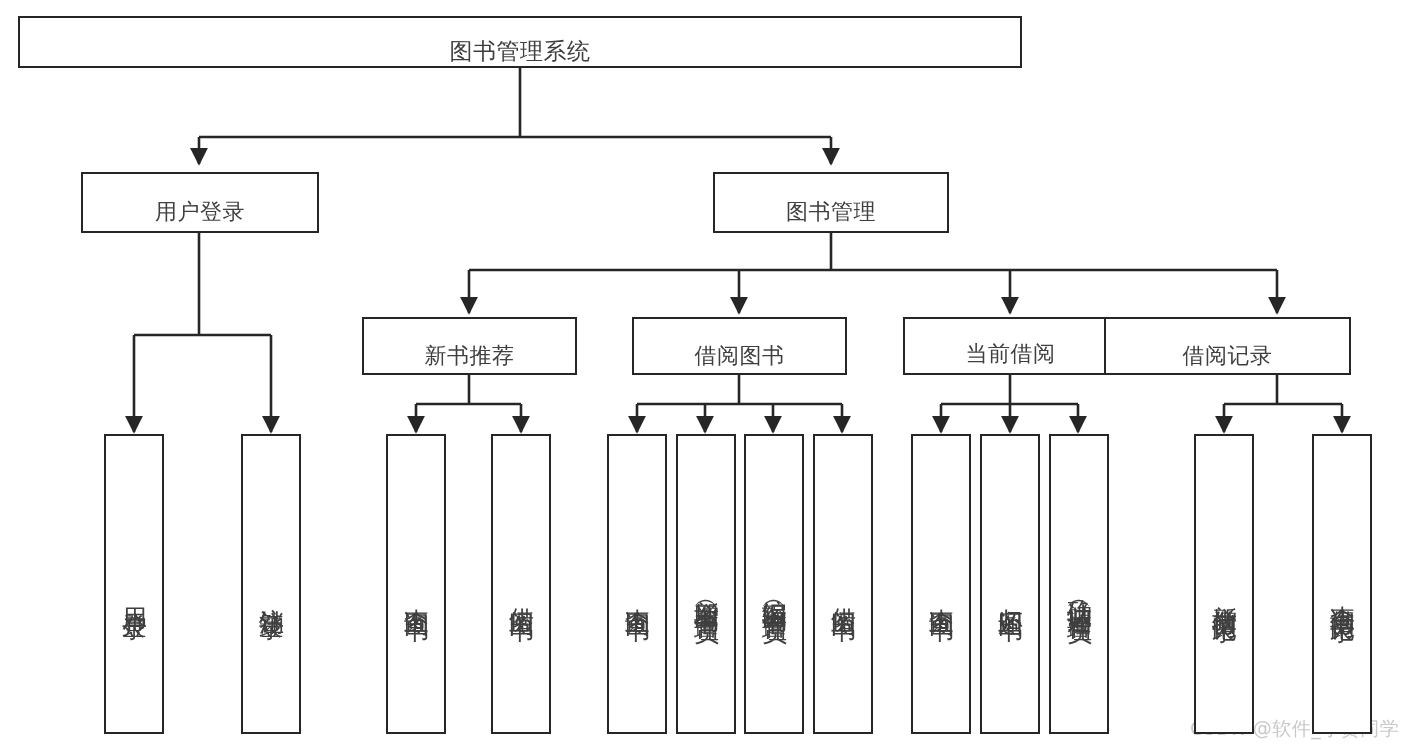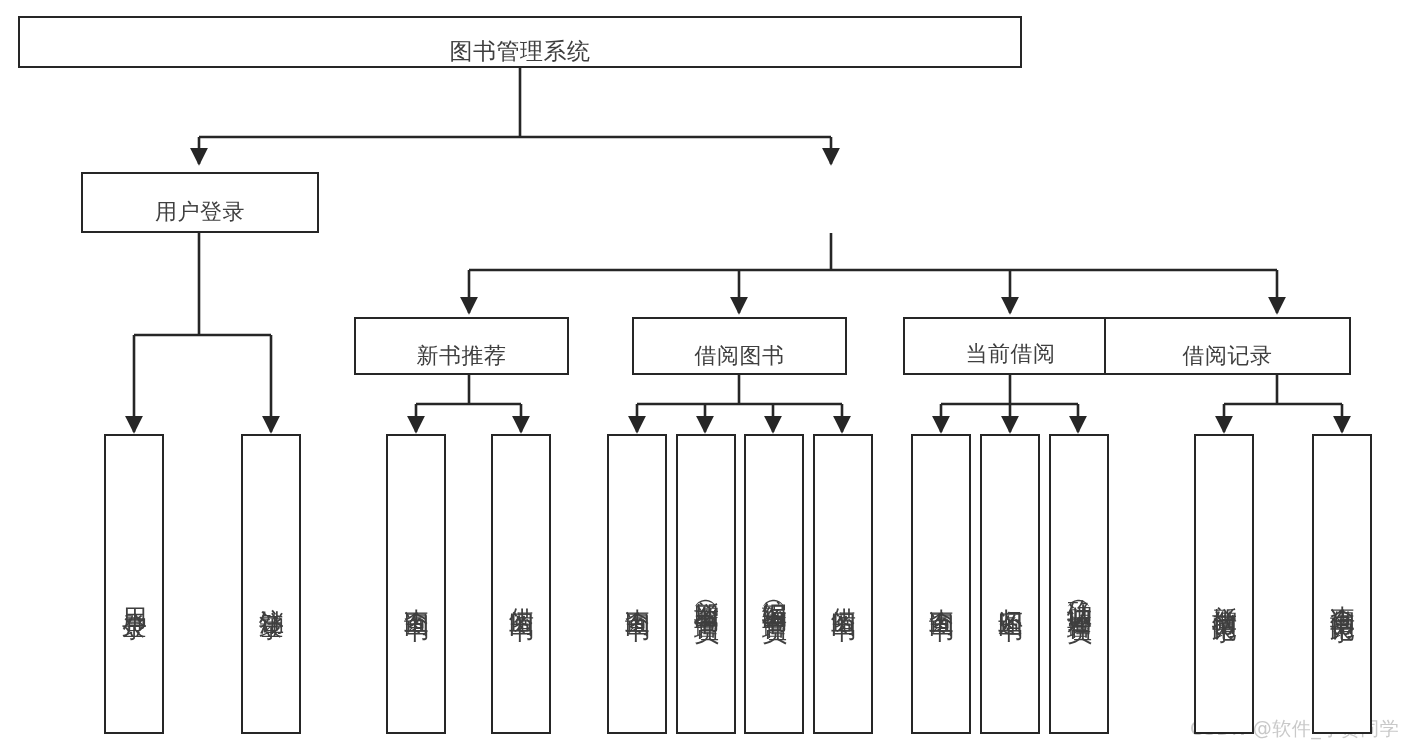--- a/index.html
+++ b/index.html
@@ -126,22 +126,25 @@
     </g>
   </svg>
 
   <div class="node root" style="left:18px; top:16px; width:1004px; height:52px;">
     <span class="lbl">图书管理系统</span>
   </div>
 
   <div class="node h-node" style="left:81px; top:172px; width:238px; height:61px;">
     <span class="lbl">用户登录</span>
   </div>
-
-  <div class="node h-node" style="left:354px; top:317px; width:215px; height:58px;">
+  <div class="node h-node" style="left:713px; top:172px; width:236px; height:61px;">
+    <span class="lbl">图书管理</span>
+  </div>
+
+  <div class="node h-node" style="left:362px; top:317px; width:215px; height:58px;">
     <span class="lbl">新书推荐</span>
   </div>
   <div class="node h-node" style="left:632px; top:317px; width:215px; height:58px;">
     <span class="lbl">借阅图书</span>
   </div>
   <div class="node h-node" style="left:903px; top:317px; width:215px; height:58px;font-family:Liberation Mono, monospace;">
     <span class="lbl">当前借阅</span>
   </div>
   <div class="node h-node" style="left:1104px; top:317px; width:247px; height:58px;">
     <span class="lbl">借阅记录</span>

